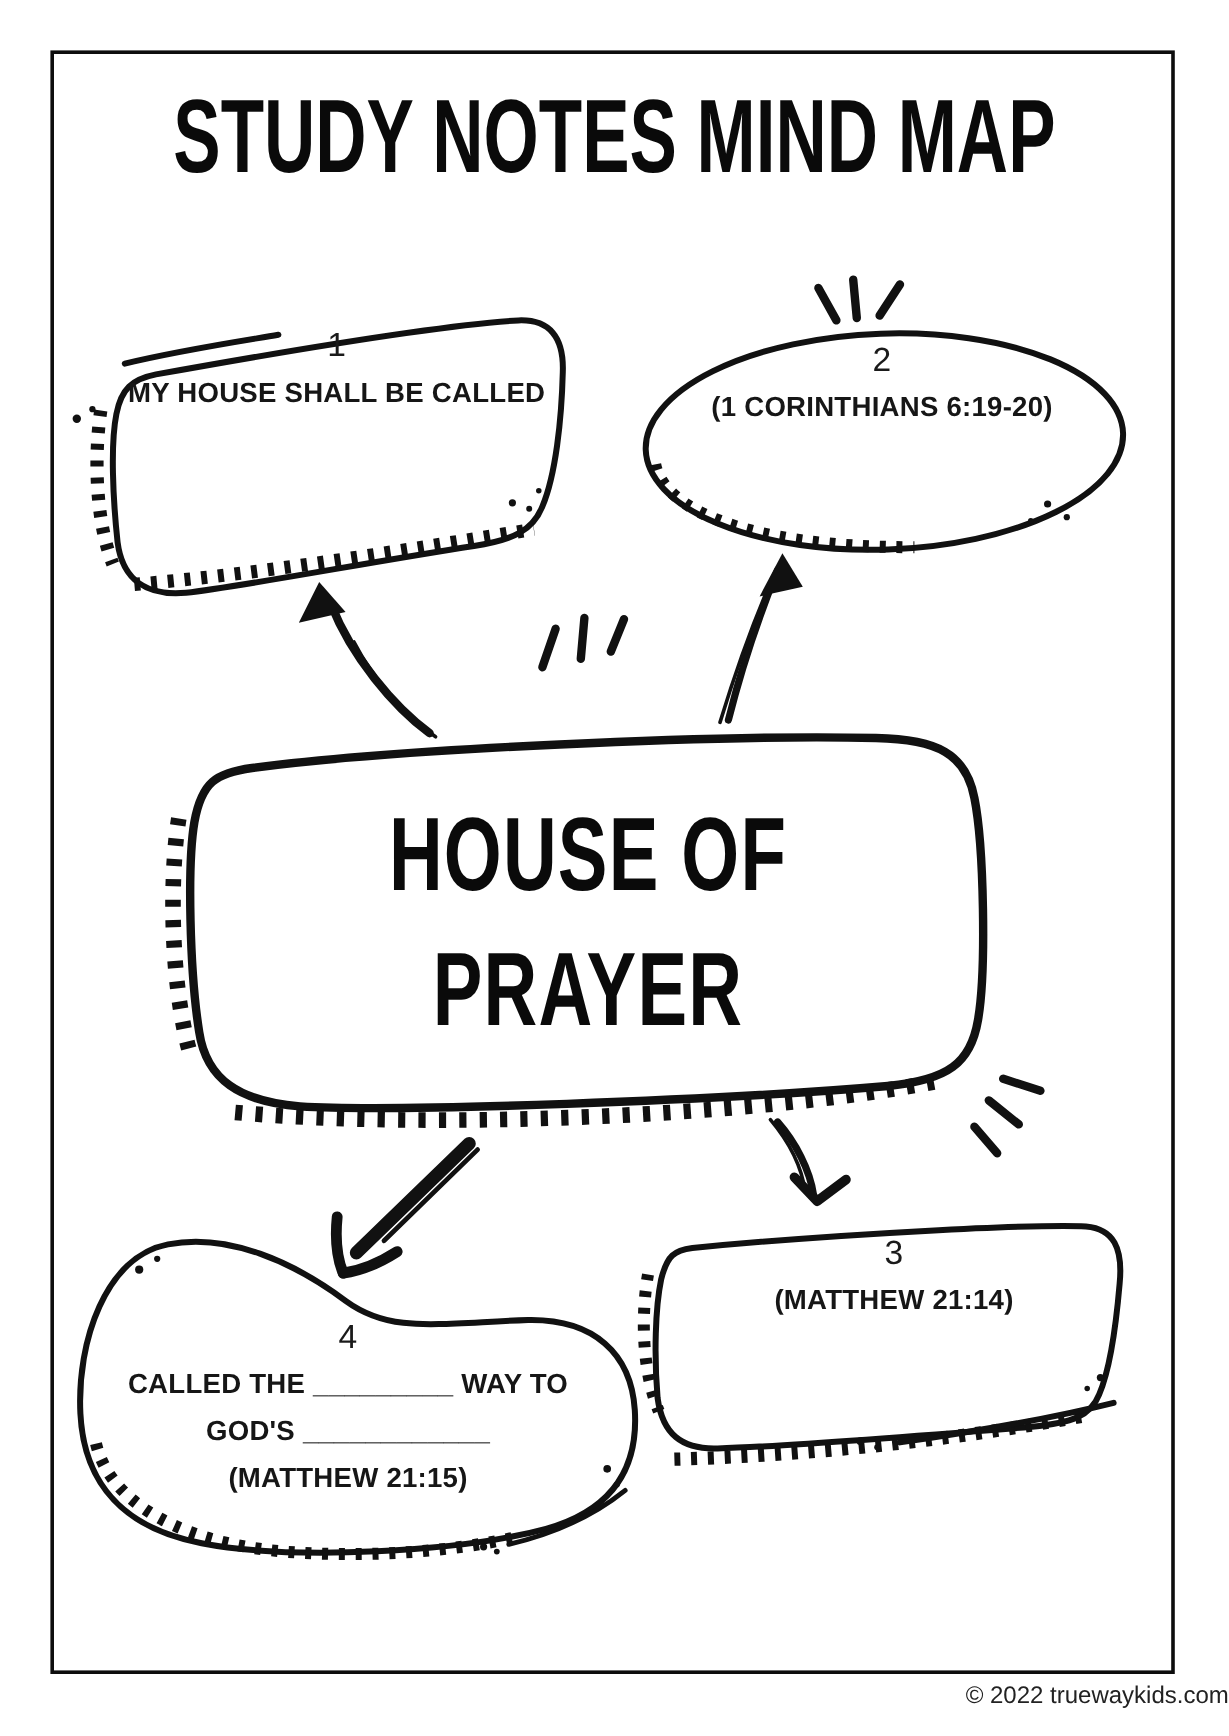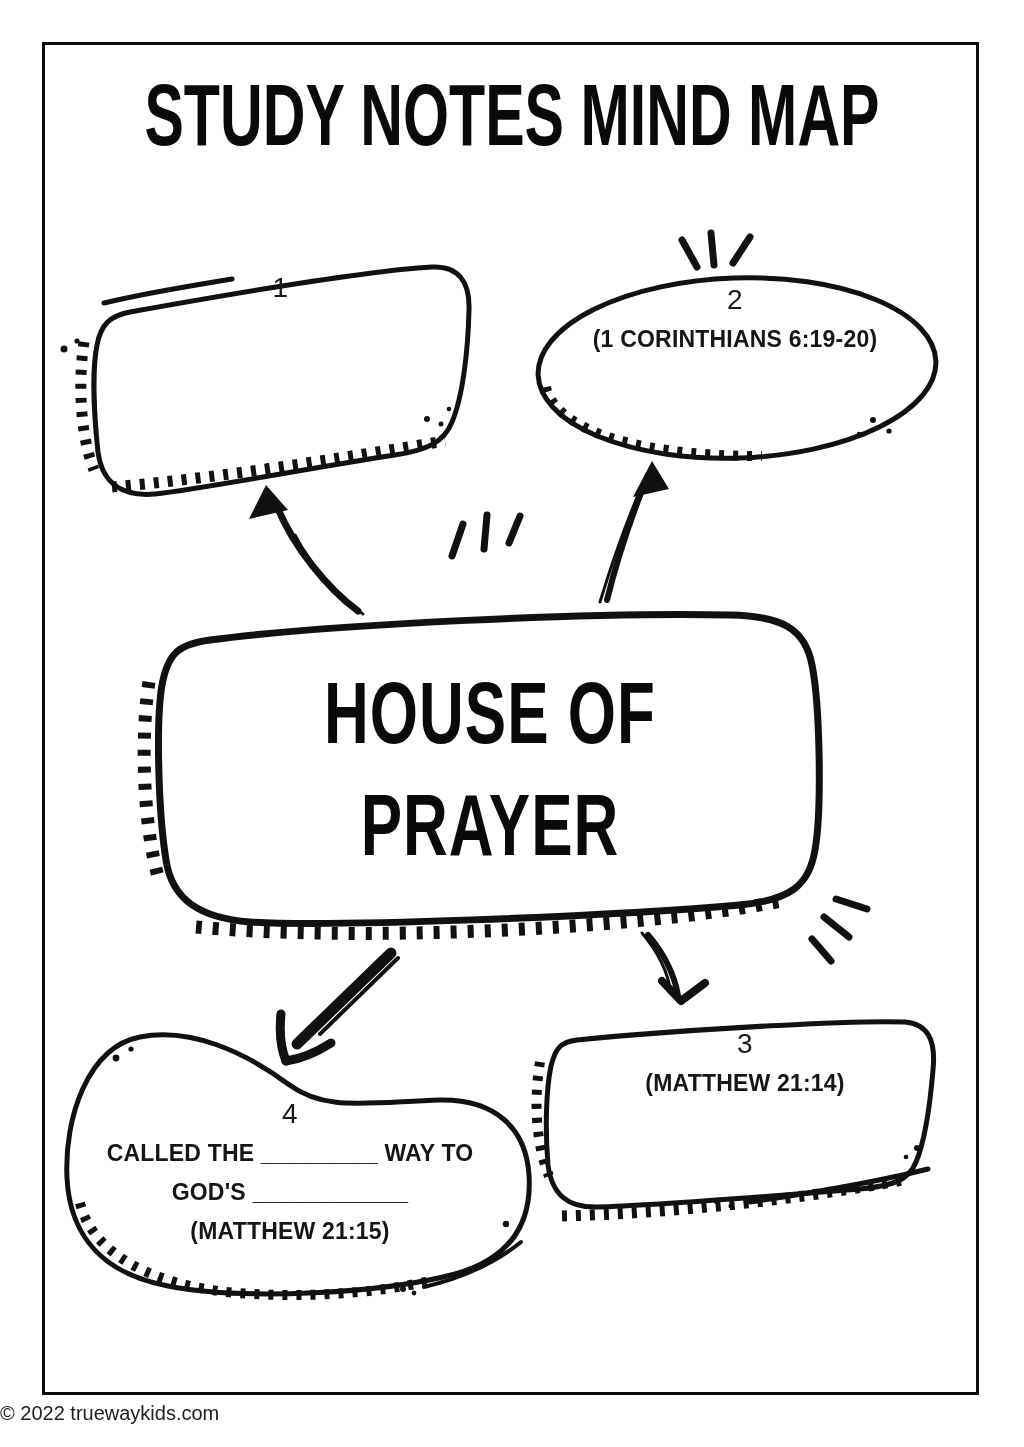--- a/index.html
+++ b/index.html
@@ -21,21 +21,21 @@
     position:absolute;text-align:center;font-weight:bold;font-size:23px;
     line-height:39px;letter-spacing:0.2px;color:#161616;
   }
   .num{font-weight:normal;font-size:28px;line-height:36px;margin-bottom:2px;color:#1a1a1a;}
   .center-label{
     position:absolute;left:160px;top:658px;width:660px;text-align:center;margin:0;
     font-size:62px;font-weight:bold;line-height:80px;color:#0a0a0a;
     transform:scaleY(1.4);transform-origin:top center;letter-spacing:1px;
   }
   .footer{
-    position:absolute;top:1402px;left:0;width:100%;text-align:left;
+    position:absolute;top:1402px;left:0;width:100%;text-align:right;
     font-size:20px;color:#222;
   }
 </style>
 </head>
 <body>
 
 <div class="page">
 
   <div class="border"></div>
 
@@ -150,20 +150,21 @@
       <line x1="836" y1="899" x2="867" y2="909"></line>
       <line x1="824" y1="917" x2="849" y2="937"></line>
       <line x1="812" y1="939" x2="831" y2="961"></line>
     </g>
   </svg>
 
   <h1 class="title">STUDY NOTES MIND MAP</h1>
 
   <div class="node" style="left:88px;top:270px;width:385px;">
     <div class="num">1</div>
+    <div>MY HOUSE SHALL BE CALLED</div>
   </div>
 
   <div class="node" style="left:550px;top:282px;width:370px;">
     <div class="num">2</div>
     <div>(1 CORINTHIANS 6:19-20)</div>
   </div>
 
   <p class="center-label">
     <span>HOUSE OF</span><br>
     <span>PRAYER</span>

